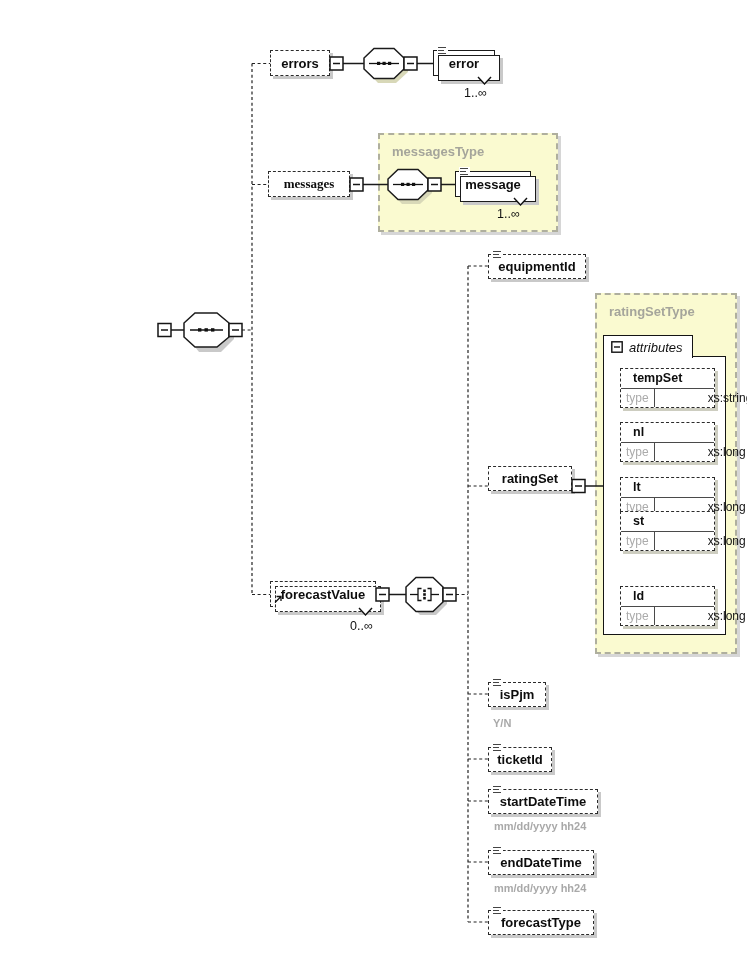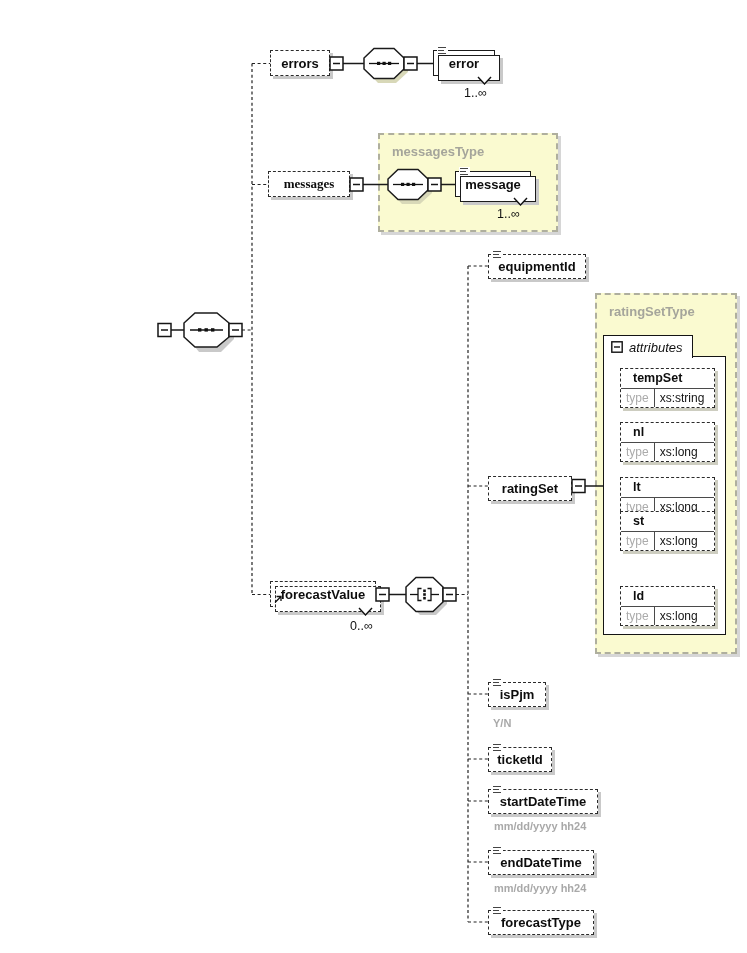--- a/index.html
+++ b/index.html
@@ -33,21 +33,21 @@
 
   
   .atab{position:absolute;left:603px;top:335px;width:90px;height:23px;background:#fff;
         border:1.5px solid #141414;border-bottom:none;z-index:3;display:flex;align-items:center;gap:6px;padding-left:7px;box-sizing:border-box;text-align:center;}
   .atab .alabel{font-size:13px;font-style:italic;color:#111;}
   .abody{position:absolute;left:603px;top:356px;width:123px;height:279px;background:#fff;
         border:1.5px solid #141414;z-index:2;box-sizing:border-box;}
   .attrbox{position:absolute;left:620px;width:93px;background:#fff;border:1.5px dashed #2b2b2b;
         box-shadow:3px 3px 0 #cdcdc0;z-index:4;}
   .aname{height:19px;line-height:19px;padding-left:12px;font-size:12.5px;font-weight:bold;color:#0d0d0d;}
-  .atyperow{display:flex;border-top:1px solid #4a4a4a;font-size:12px;height:18px;line-height:18px;}
+  .atyperow{display:flex;border-top:1px solid #4a4a4a;font-size:12px;height:18px;line-height:18px;gap:48px;}
   .atypelabel{color:#ABABAB;padding:0 5px;border-right:1px solid #4a4a4a;}
   .atypevalue{padding:0 5px;color:#141414;white-space:nowrap;}
 </style>
 </head>
 <body>
 
 <div class="stage">
 
   <div class="ybox" style="left:378px;top:133px;width:176px;height:95px;">
     <div class="ytitle">messagesType</div>
@@ -155,21 +155,21 @@
   </div>
   <div class="card" style="left:350px;top:619px;">0..∞</div>
 
   <div class="ebox" style="left:488px;top:254px;width:96px;height:23px;">
     <svg class="ticon" width="11" height="9">
       <path d="M1,1.5 h8 M1,4.5 h6 M1,7.5 h8" stroke="#444" stroke-width="1.1"></path>
       </svg>
     <span>equipmentId</span>
   </div>
 
-  <div class="ebox" style="left:488px;top:476px;width:82px;height:23px;">
+  <div class="ebox" style="left:488px;top:466px;width:82px;height:23px;">
     <span>ratingSet</span>
   </div>
 
   <div class="ebox" style="left:488px;top:682px;width:56px;height:23px;">
     <svg class="ticon" width="11" height="9">
       <path d="M1,1.5 h8 M1,4.5 h6 M1,7.5 h8" stroke="#444" stroke-width="1.1"></path>
       </svg>
     <span>isPjm</span>
   </div>
   <div class="annot" style="left:493px;top:717px;">Y/N</div>

